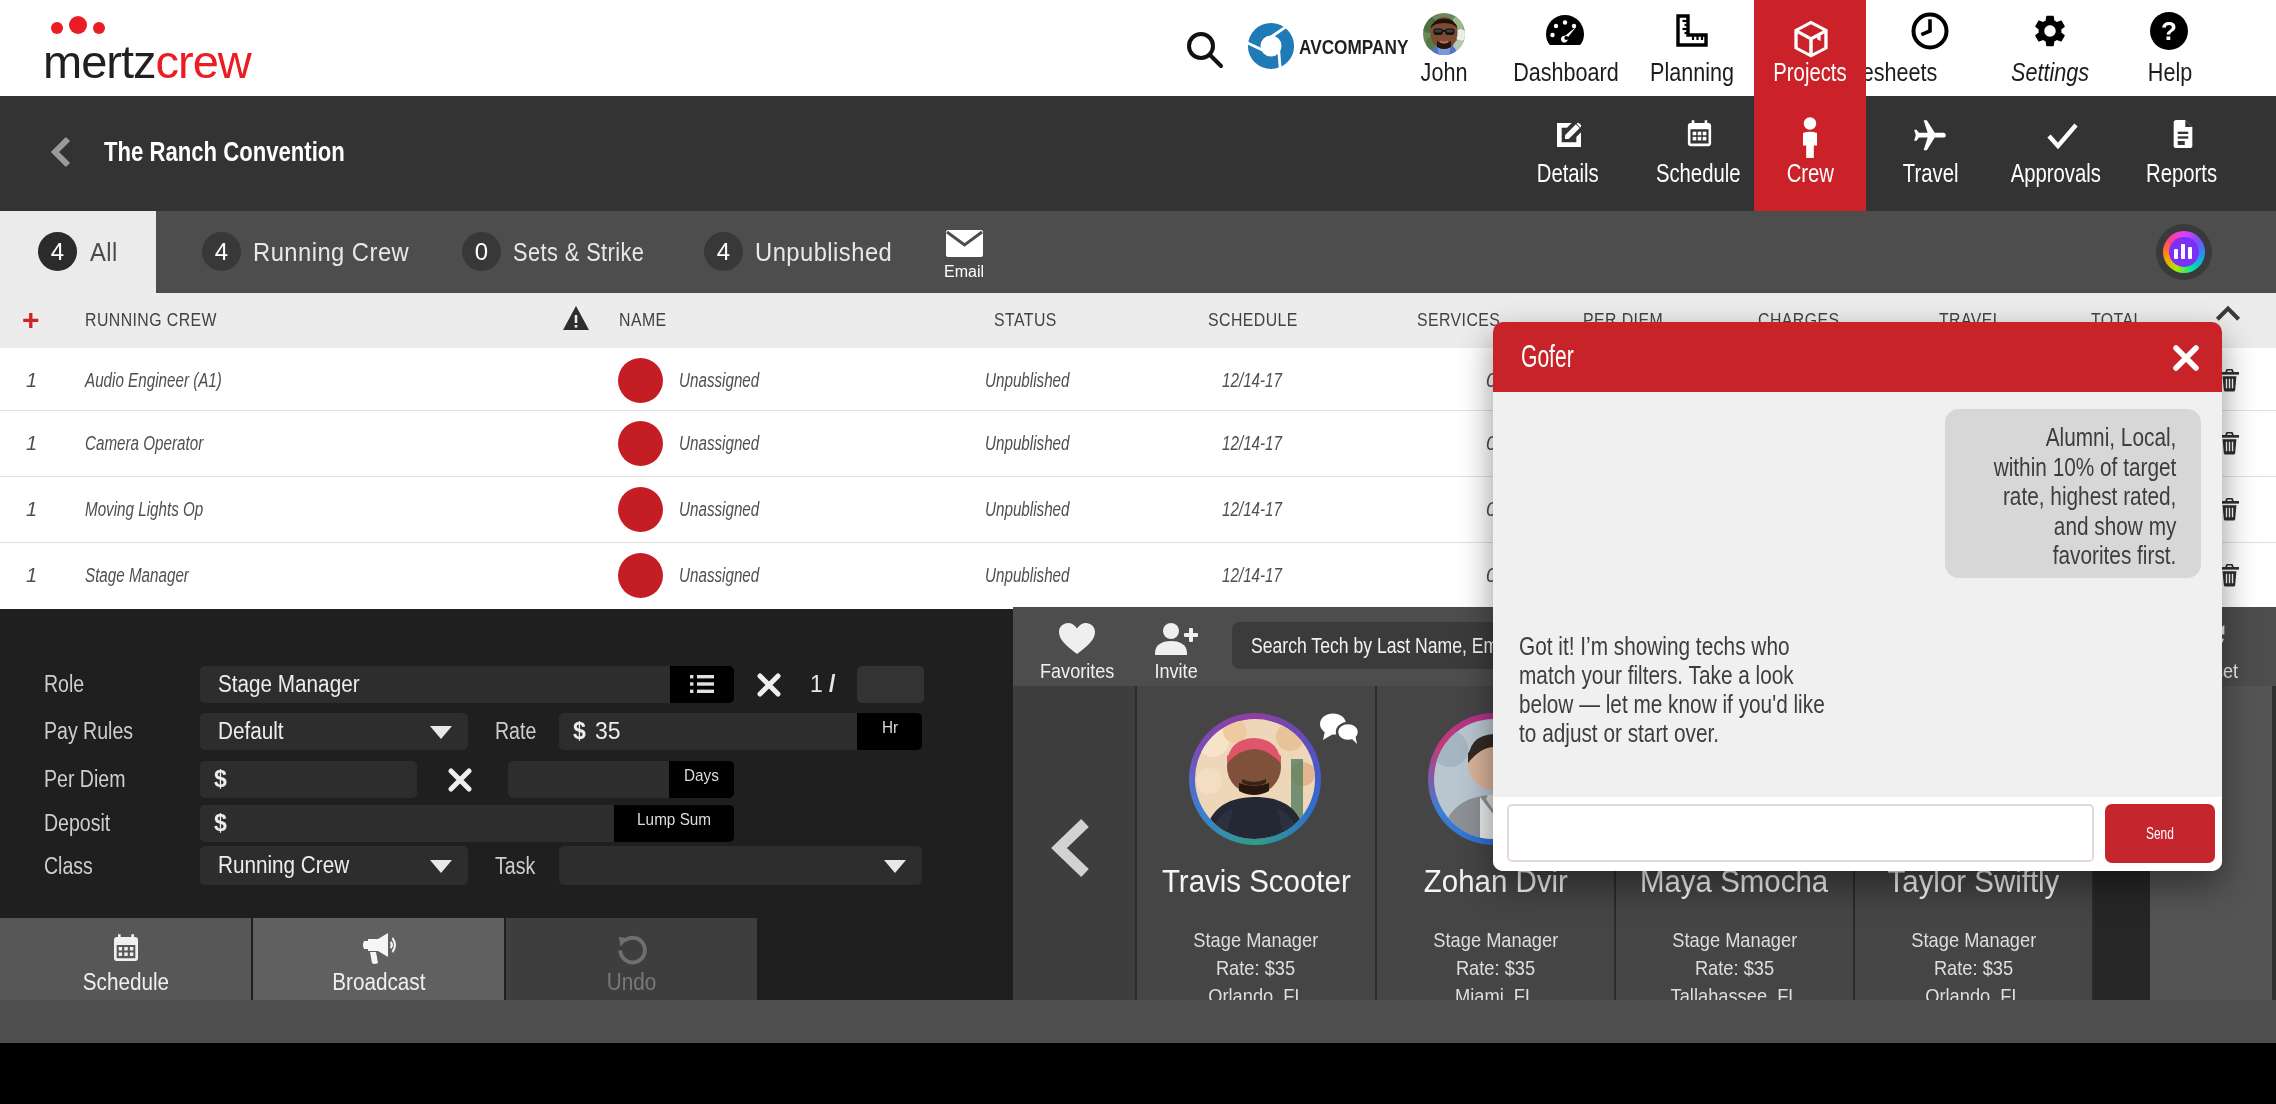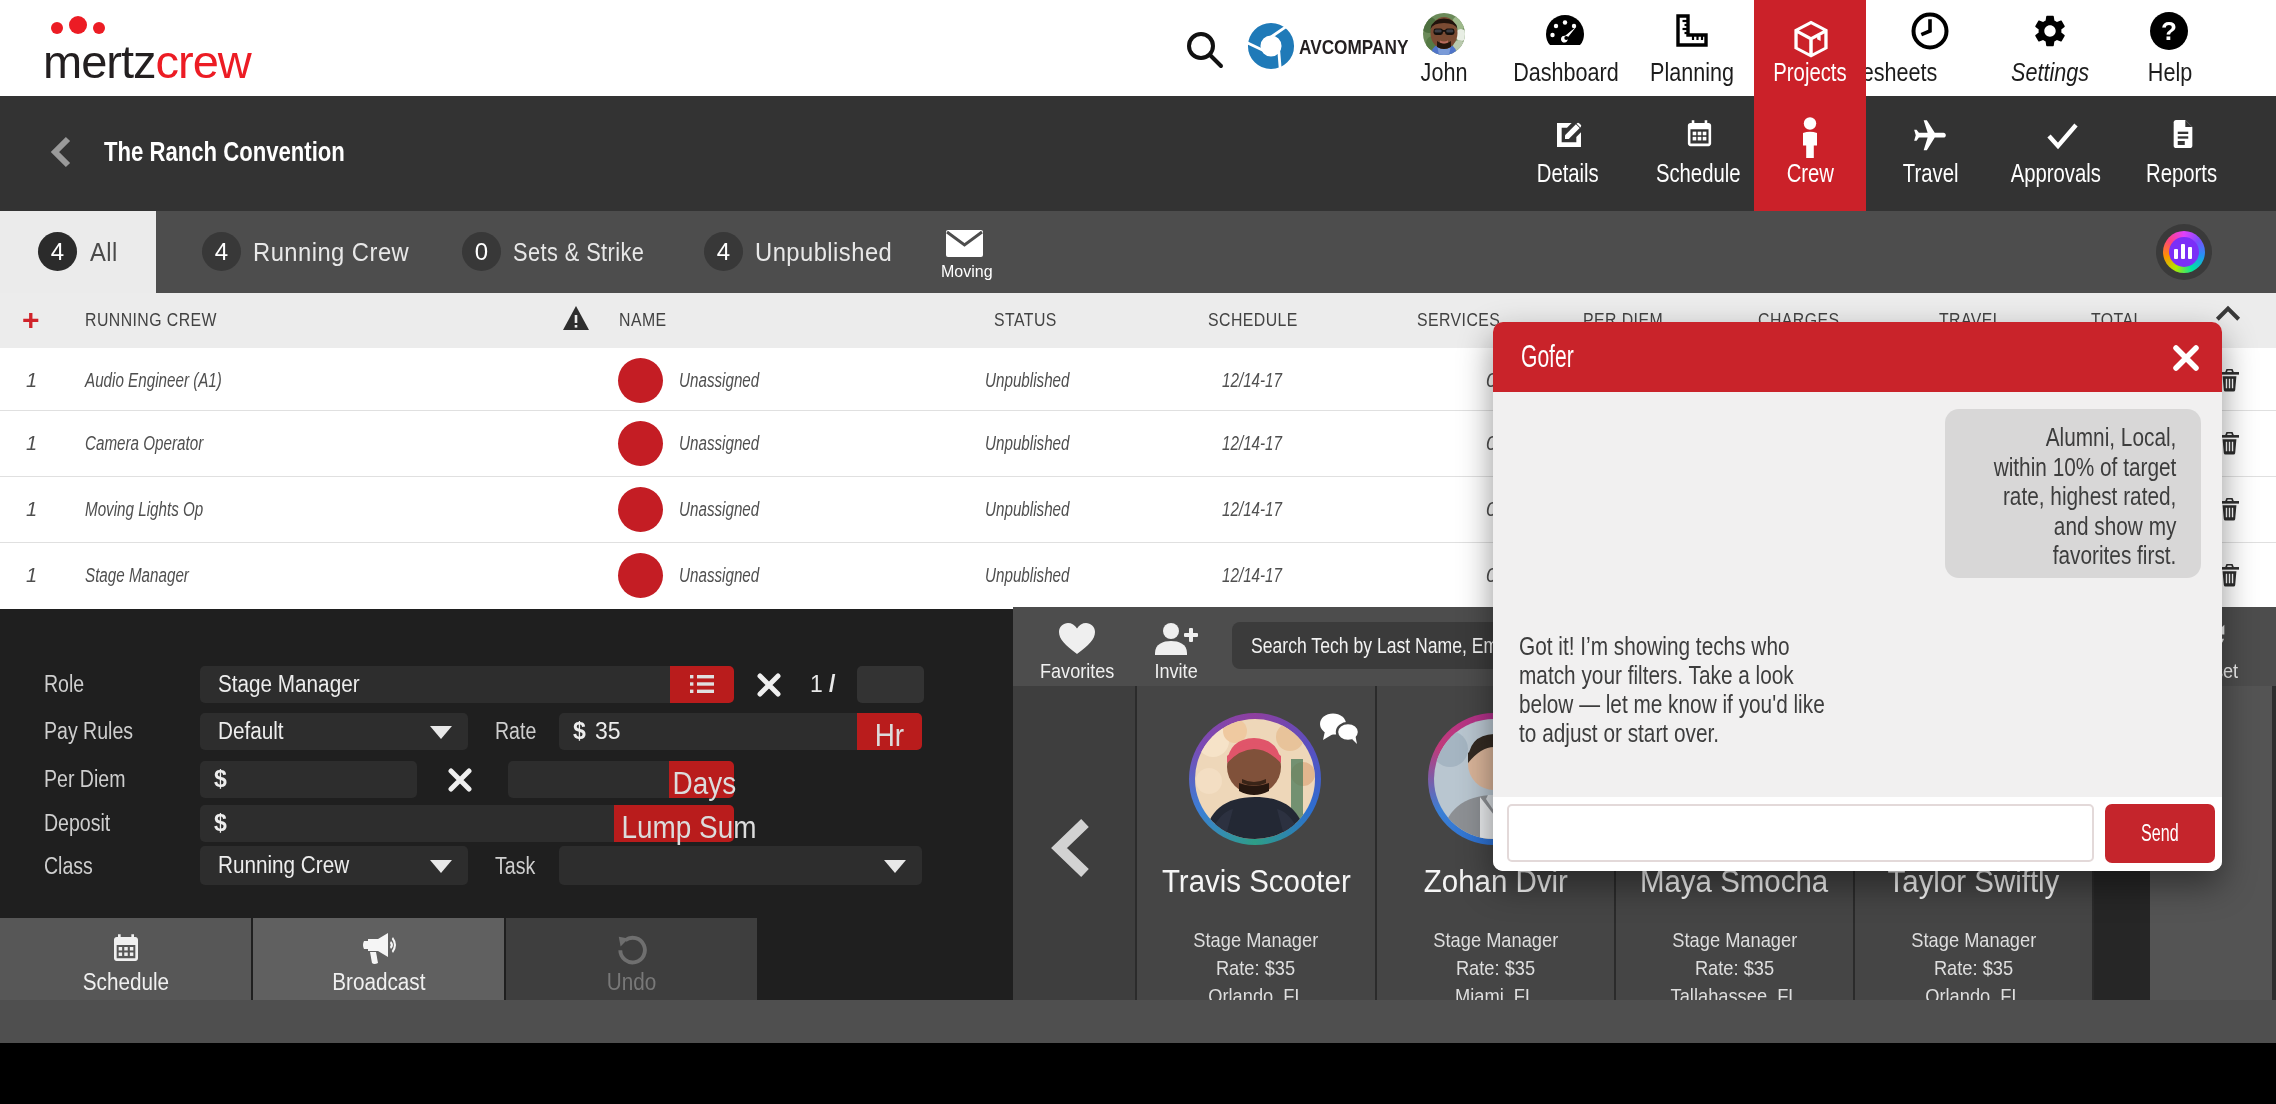--- a/index.html
+++ b/index.html
@@ -39,21 +39,21 @@
   .trow .uname { position:absolute; left:679px; top:21px; font-size:20px; }
   .trow .ustat { position:absolute; left:985px; top:21px; font-size:20px; }
   .trow .sched { position:absolute; left:1222px; top:21px; font-size:20px; }
   .trow .svc { position:absolute; left:1486px; top:21px; font-size:20px; }
   .trow .trash { position:absolute; left:2220px; top:21px; }
 
   
   #form { left:0; top:609px; width:1013px; height:391px; background:#1f1f1f; }
   .flab { position:absolute; color:#cecece; font-size:23px; }
   .fin { position:absolute; background:#2d2d2d; border-radius:5px; color:#ededed; font-size:23px; }
-  .fseg { position:absolute; background:#b91c1c; border-radius:5px; color:#dcdcdc; font-size:31px; text-align:center; }
+  .fseg { position:absolute; background:#000000; border-radius:5px; color:#dcdcdc; font-size:17px; text-align:center; }
   .caret { position:absolute; width:0; height:0; border-left:11px solid transparent; border-right:11px solid transparent; border-top:13px solid #e8e8e8; }
   .btn { position:absolute; top:309px; height:82px; text-align:center; color:#f0f0f0; font-size:23px; }
   .btn .bi { margin-top:14px; height:34px; }
   .btn .bl { margin-top:3px; }
 
   
   #tech { left:1013px; top:607px; width:1263px; height:395px; }
   #ttool { position:absolute; left:0; top:0; width:1263px; height:79px; background:#4d4d4d; }
   #cards { position:absolute; left:0; top:79px; width:1263px; height:316px; background:#2b2b2b; }
   .tcard { position:absolute; top:0; height:316px; background:#454545; text-align:center; color:#f2f2f2; }
@@ -61,21 +61,21 @@
   .tcard .ln { position:absolute; width:100%; font-size:21px; color:#dedede; white-space:nowrap; }
 
   
   #dlg { left:1493px; top:322px; width:729px; height:549px; background:#f1f0f0; border-radius:10px; box-shadow:0 14px 34px rgba(0,0,0,0.42); }
   #dlghd { position:absolute; left:0; top:0; width:100%; height:70px; background:#c9232a; border-radius:10px 10px 0 0; }
   #dlghd .t { position:absolute; left:28px; top:17px; font-size:31px; color:#fff; }
   #bub { position:absolute; right:21px; top:87px; width:256px; height:169px; background:#d8d7d7; border-radius:14px; padding:15px 25px; font-size:26px; line-height:29.5px; color:#3d3d3d; text-align:right; }
   #botmsg { position:absolute; left:26px; top:310px; font-size:26px; line-height:29px; color:#3d3d3d; }
   #dlgft { position:absolute; left:0; top:475px; width:100%; height:74px; background:#fff; border-radius:0 0 10px 10px; }
   #dlgin { position:absolute; left:14px; top:7px; width:587px; height:58px; background:#fff; border:2px solid #e3d9d9; border-radius:5px; }
-  #send { position:absolute; left:612px; top:7px; width:110px; height:59px; background:#c5252c; border-radius:7px; color:#fff; font-size:23px; text-align:center; line-height:59px; }
+  #send { position:absolute; left:612px; top:7px; width:110px; height:59px; background:#c5252c; border-radius:7px; color:#fff; font-size:17px; text-align:center; line-height:59px; }
 
   
   #strip { left:0; top:1000px; width:2276px; height:43px; background:#4f4f4f; }
   #blackbot { left:0; top:1043px; width:2276px; height:61px; background:#000; }
 </style>
 </head>
 <body>
 
 <div class="abs" id="hdr">
 
@@ -246,21 +246,21 @@
   <span class="tblab" style="left:253px;"><span class="cn" style="--sx:0.95;">Running Crew</span></span>
   <span class="cnt" style="left:462px;background:#383838;">0</span>
   <span class="tblab" style="left:513px;"><span class="cn" style="--sx:0.87;">Sets &amp; Strike</span></span>
   <span class="cnt" style="left:704px;background:#383838;">4</span>
   <span class="tblab" style="left:755px;"><span class="cn" style="--sx:0.95;">Unpublished</span></span>
 
   <svg class="abs" style="left:946px;top:19px;" width="37" height="27" viewBox="0 0 37 27">
     <rect x="0" y="0" width="37" height="27" rx="2" fill="#fff"></rect>
     <path d="M1 2 L18.5 15 L36 2" fill="none" stroke="#4d4d4d" stroke-width="3"></path>
   </svg>
-  <span class="abs" style="left:941px;top:52px;width:46px;text-align:center;font-size:16px;color:#fff;">Moving</span>
+  <span class="abs" style="left:941px;top:52px;width:46px;text-align:center;font-size:16px;color:#fff;">Email</span>
 
   <div class="abs" style="left:2156px;top:13px;width:56px;height:56px;border-radius:50%;background:#3a3a3a;">
     <div class="abs" style="left:7px;top:7px;width:42px;height:42px;border-radius:50%;background:conic-gradient(#e040fb,#7c4dff,#2196f3,#00e5a0,#aeea00,#ff9100,#ff4081,#e040fb);"></div>
     <div class="abs" style="left:13px;top:13px;width:30px;height:30px;border-radius:50%;background:#7b2ff7;"></div>
     <svg class="abs" style="left:17px;top:20px;" width="22" height="16" viewBox="0 0 22 16">
         <g fill="#fff">
           <rect x="1" y="5" width="4" height="10" rx="1"></rect>
           <rect x="8" y="0" width="4" height="15" rx="1"></rect>
           <rect x="15" y="3" width="4" height="12" rx="1"></rect>
         </g>

